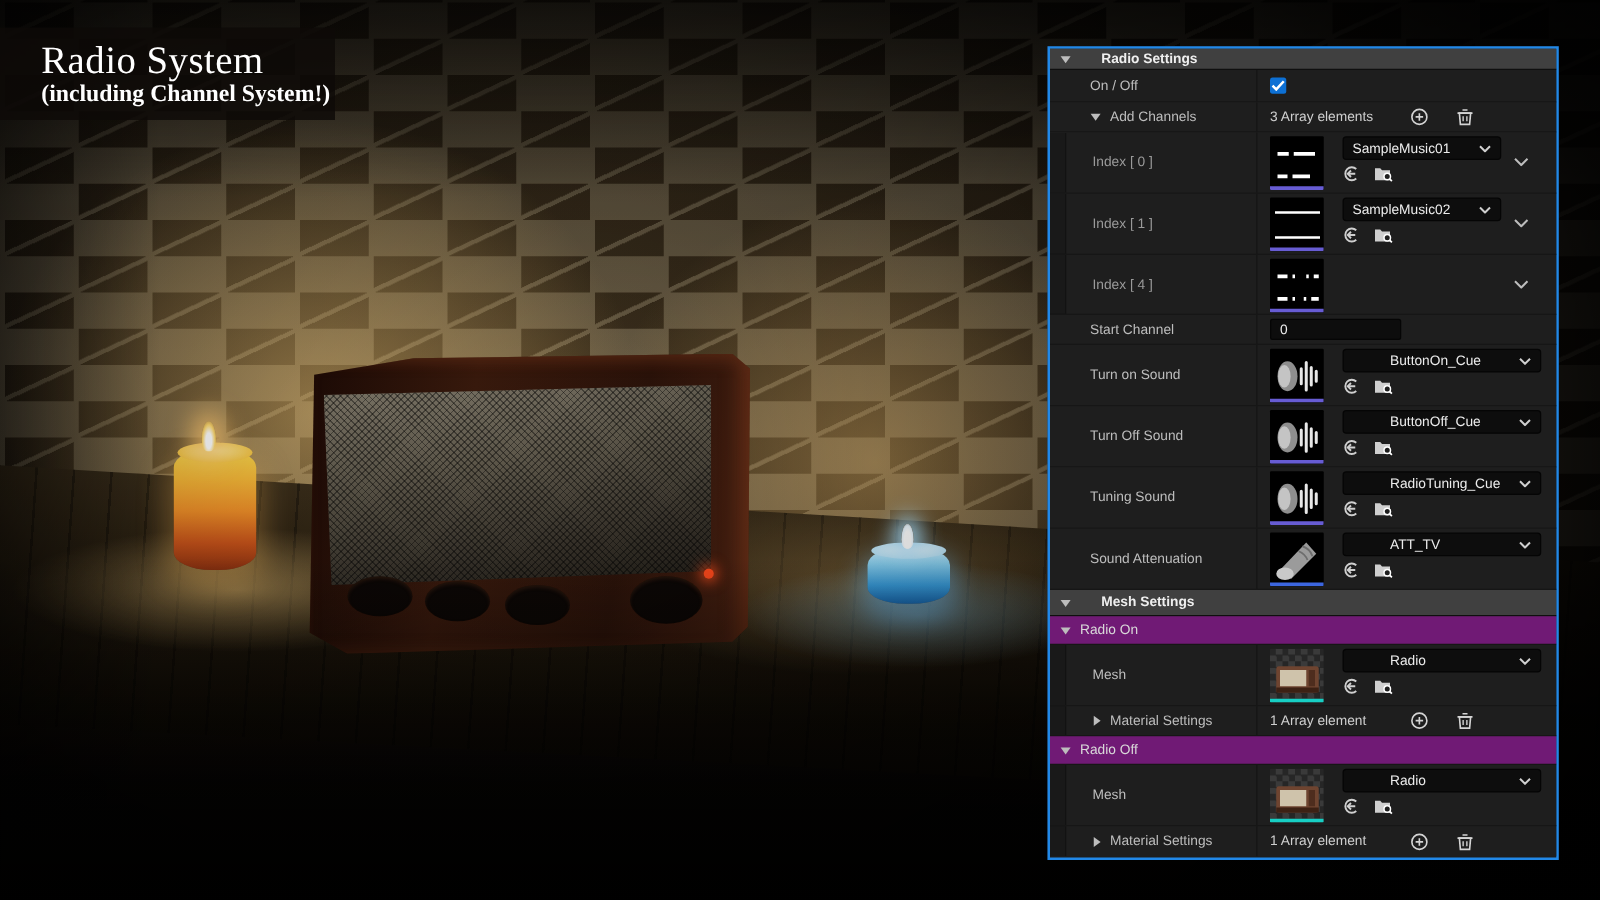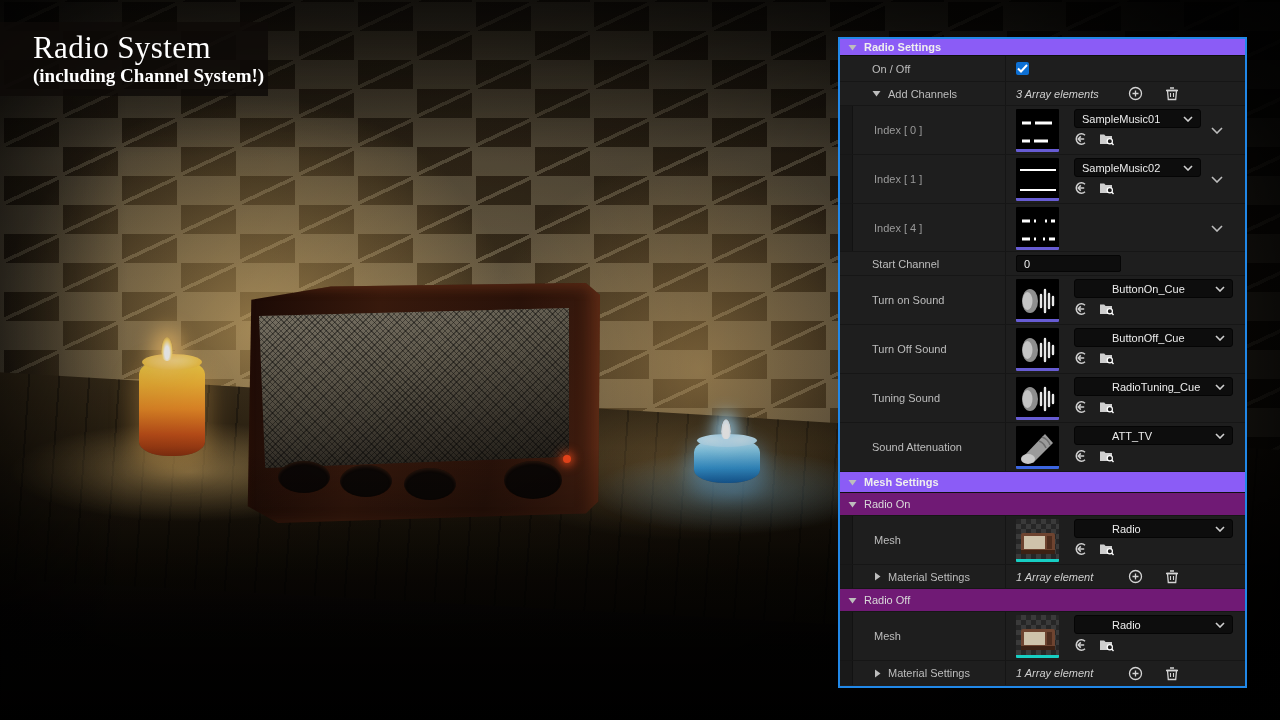--- a/index.html
+++ b/index.html
@@ -83,33 +83,33 @@
   .tc-title{font-size:31px;font-weight:400;line-height:33px;letter-spacing:.4px;}
   .tc-sub{font-size:19px;font-weight:600;line-height:24px;}
 
   
   .details{position:absolute;left:838px;top:37px;width:409px;height:651px;z-index:10;
     background:#1e1e1e;border:2px solid #2188e8;box-sizing:border-box;
     display:flex;flex-direction:column;color:#bdbdbd;font-size:11px;}
   .row{display:flex;align-items:stretch;background:#1e1e1e;border-bottom:1px solid #161616;
     box-sizing:border-box;flex:none;position:relative;}
   .h17{height:17px}.h26{height:26px}.h24{height:24px}.h49{height:49px}.h48{height:48px}.h21{height:21px}.h23{height:23px}
-  .cat{background:#8b5cf6;align-items:center;padding-left:8px;gap:7px;border-bottom:1px solid #0f0f0f;}
+  .cat{background:#404040;align-items:center;padding-left:8px;gap:24px;border-bottom:1px solid #0f0f0f;}
   .cat span{color:#efefef;font-weight:700;}
   .subhead{align-items:center;padding-left:8px;gap:7px;background:#701a75;}
   .subhead span{color:#d9d9d9;}
   .name{width:166px;flex:none;display:flex;align-items:center;gap:7px;
     border-right:1px solid #151515;padding-left:32px;box-sizing:border-box;}
   .ind .name{padding-left:34px;box-shadow:inset 12px 0 0 0 #191919,inset 13px 0 0 0 #121212;}
   .idx{color:#9a9a9a;}
   .val{flex:1;display:flex;align-items:center;padding-left:10px;gap:8px;min-width:0;}
   .val-top{align-items:flex-start;padding-top:3px;gap:15px;}
   .checkbox{width:13px;height:13px;background:#0d70d4;border-radius:2px;
     display:flex;align-items:center;justify-content:center;}
-  .count{width:104px;color:#cfcfcf;font-style:italic;}
+  .count{width:104px;color:#cfcfcf;}
   .iconbtn{display:flex;align-items:center;justify-content:center;cursor:pointer;}
   .gap14{margin-left:14px;}
   .thumb{width:43px;height:43px;flex:none;position:relative;background:#000;
     display:flex;align-items:center;justify-content:center;border-radius:1px;overflow:hidden;}
   .thumb.checker{background:repeating-conic-gradient(#3a3a3a 0% 25%,#262626 0% 50%) 0 0/10px 10px;}
   .ul{position:absolute;left:0;bottom:0;width:100%;height:3px;}
   .ul-audio{background:#675cd3;} .ul-att{background:#3c66e0;} .ul-mesh{background:#17cfc4;}
   .stack{display:flex;flex-direction:column;}
   .combo{height:19px;background:#0d0d0d;border:1px solid #050505;border-radius:3px;
     display:flex;align-items:center;justify-content:space-between;padding:0 7px;

